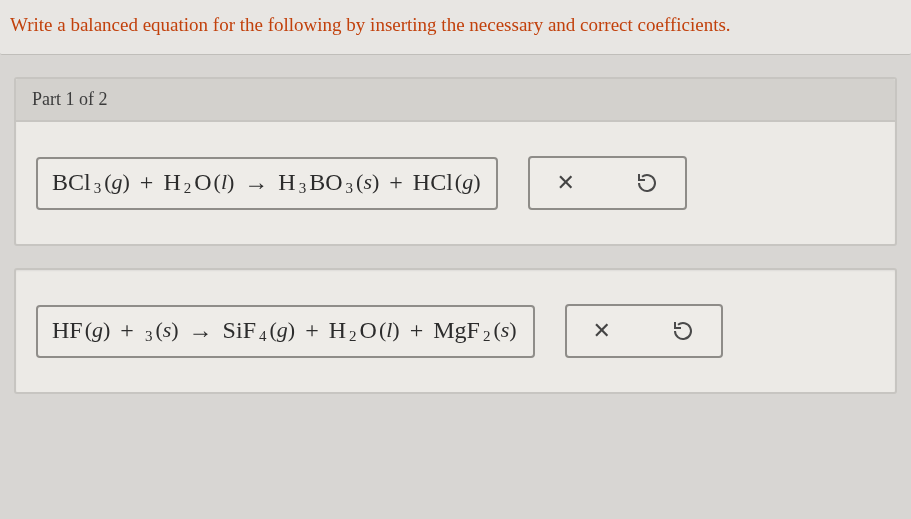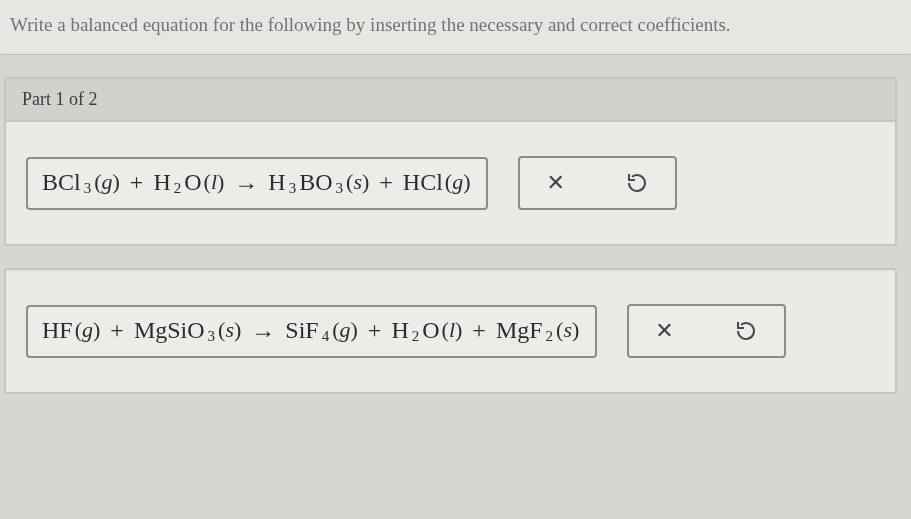--- a/index.html
+++ b/index.html
@@ -17,25 +17,25 @@
     padding: 0;
   }
   .prompt {
     background: #e8e6e3;
     border: 1px solid #c0beba;
     border-top: none;
     border-left: none;
     border-right: none;
     padding: 14px 18px 18px 10px;
     font-size: 19px;
-    color: #737373;
+    color: #c2410c;
     border-radius: 0 0 2px 2px;
   }
   .part-box {
-    margin: 22px 14px 0 4px;
+    margin: 22px 14px 0 14px;
     border: 2px solid #c7c5c1;
     border-radius: 3px;
     background: #eceae6;
     box-shadow: 0 1px 2px rgba(0,0,0,0.06) inset;
   }
   .part-header {
     background: #d3d1cd;
     border-bottom: 2px solid #c7c5c1;
     padding: 10px 16px;
     font-size: 18px;
@@ -129,21 +129,20 @@
     </div>
   </div>
 
   <div class="part-box">
     <div class="part-body">
 
       <div class="eq-frame">
         <span>HF</span>
           <span class="state">(<i>g</i>)</span>
         <span class="plus">+</span>
-        <span>MgSiO</span>
           <span class="sub">3</span>
           <span class="state">(<i>s</i>)</span>
         <span class="arrow">→</span>
         <span>SiF</span>
           <span class="sub">4</span>
           <span class="state">(<i>g</i>)</span>
         <span class="plus">+</span>
         <span>H</span>
           <span class="sub">2</span>
           <span>O</span>

